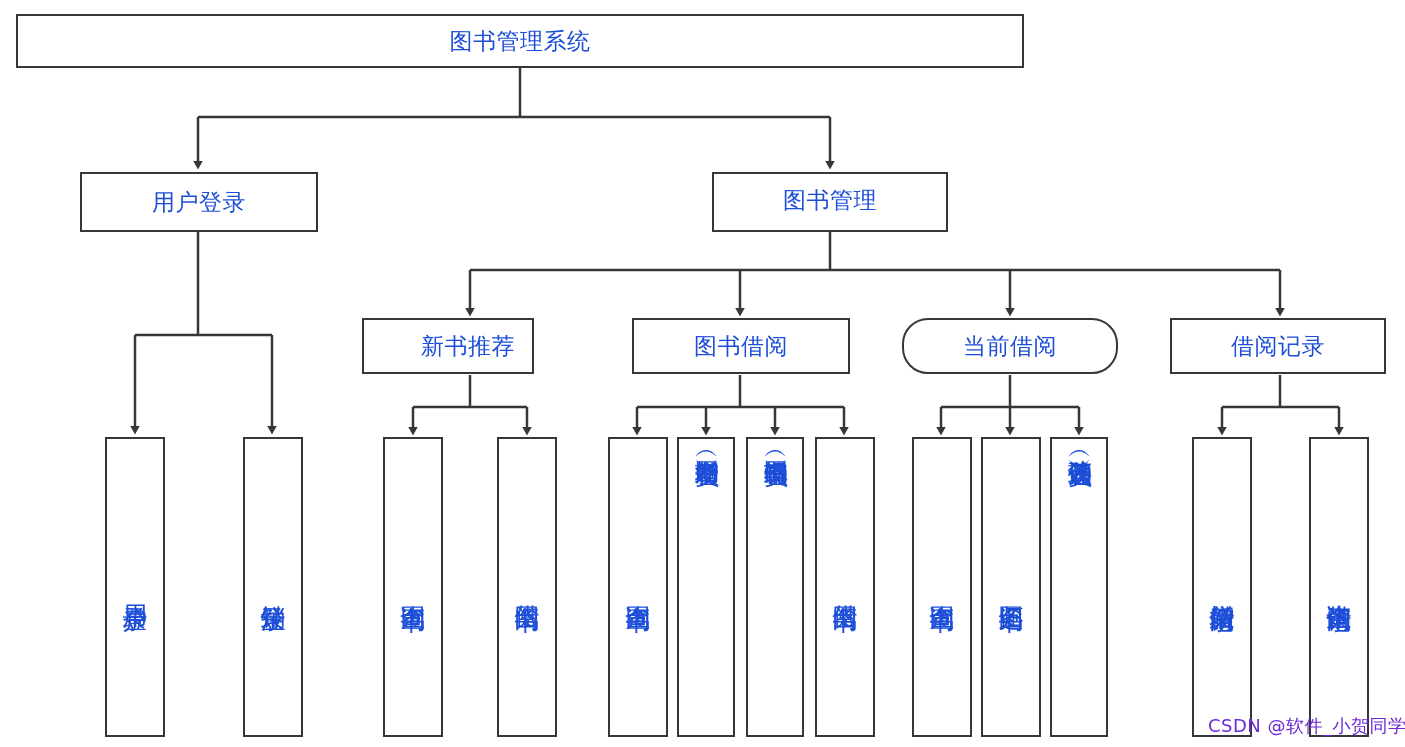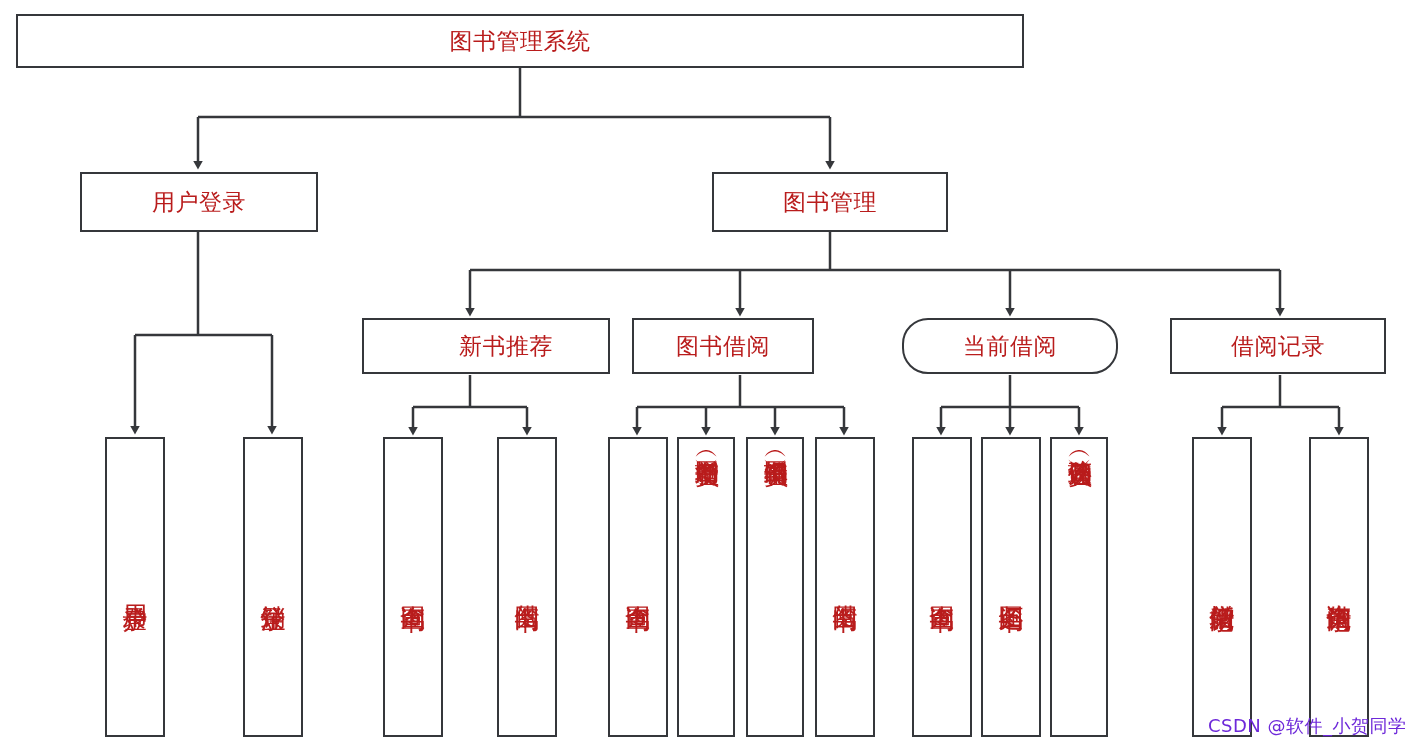--- a/index.html
+++ b/index.html
@@ -31,21 +31,21 @@
     position: absolute;
     box-sizing: border-box;
     background: #ffffff;
     border: 2px solid #35373b;
     display: flex;
     align-items: center;
     justify-content: center;
     overflow: hidden;
   }
   .node-label {
-    color: #b91c1c;
+    color: #1d4ed8;
     white-space: nowrap;
     line-height: 1.0;
   }
   
   .node.horiz .node-label {
     font-size: 23px;
     letter-spacing: 0.5px;
   }
   
   .node.vert {
@@ -137,28 +137,28 @@
     </g>
   </svg>
 
   <div class="node horiz" style="left:16px; top:14px; width:1008px; height:54px;">
     <span class="node-label">图书管理系统</span>
   </div>
 
   <div class="node horiz" style="left:80px; top:172px; width:238px; height:60px;">
     <span class="node-label">用户登录</span>
   </div>
-  <div class="node horiz" style="left:712px; top:172px; width:236px; height:60px;">
+  <div class="node horiz" style="left:712px; top:172px; width:236px; height:60px;font-family:Liberation Mono, monospace;">
     <span class="node-label">图书管理</span>
   </div>
 
-  <div class="node horiz" style="left:362px; top:318px; width:248px; height:56px;padding-left:40px;">
+  <div class="node horiz" style="left:362px; top:318px; width:172px; height:56px;padding-left:40px;">
     <span class="node-label">新书推荐</span>
   </div>
-  <div class="node horiz" style="left:632px; top:318px; width:182px; height:56px;">
+  <div class="node horiz" style="left:632px; top:318px; width:218px; height:56px;">
     <span class="node-label">图书借阅</span>
   </div>
   <div class="node horiz" style="left:902px; top:318px; width:216px; height:56px;border-radius:26px;">
     <span class="node-label">当前借阅</span>
   </div>
   <div class="node horiz" style="left:1170px; top:318px; width:216px; height:56px;">
     <span class="node-label">借阅记录</span>
   </div>
 
   <div class="node vert centered" style="left:105px; top:437px; width:60px; height:300px;">

